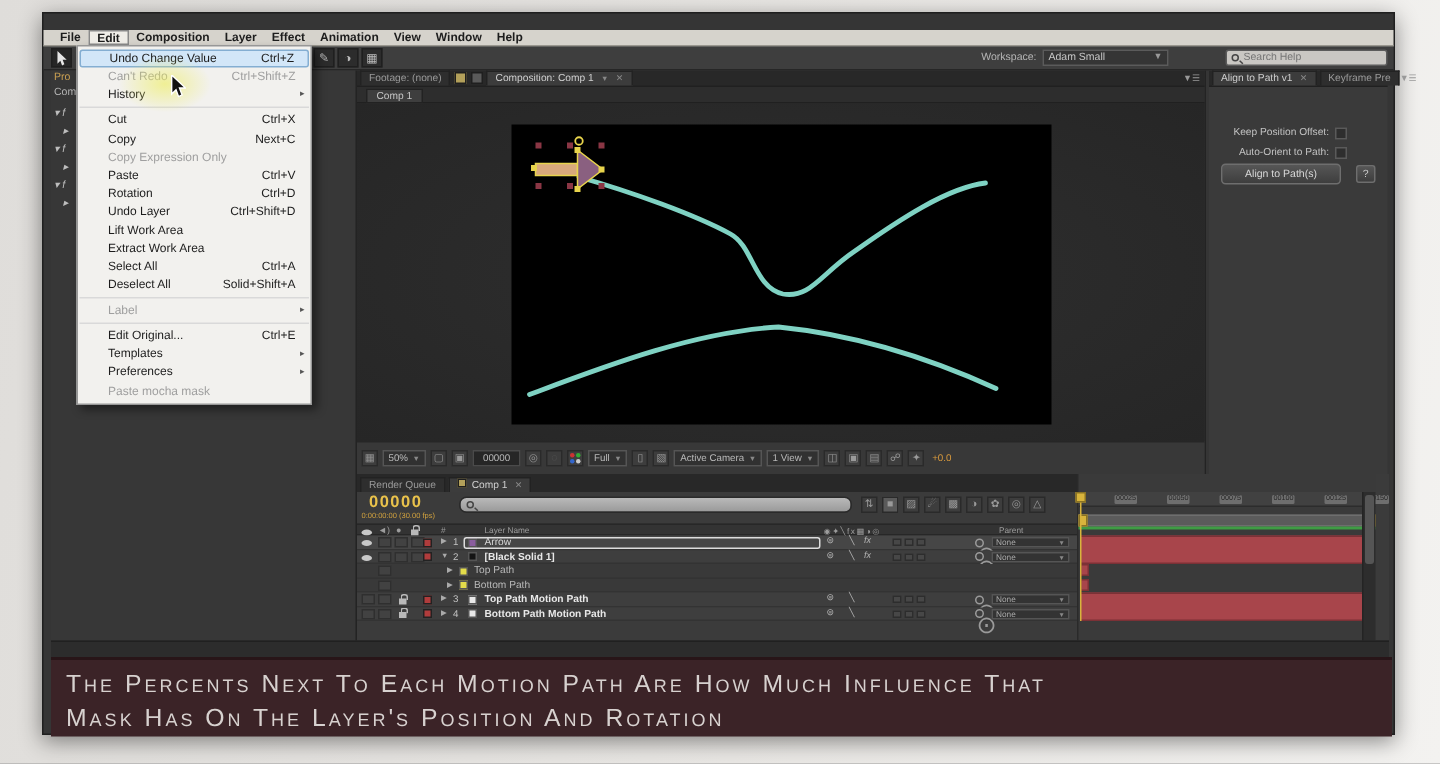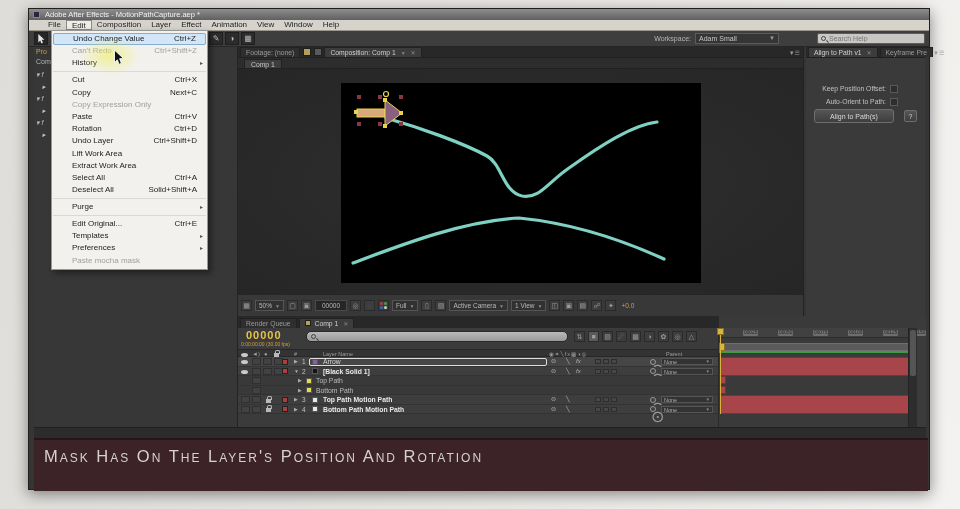--- a/index.html
+++ b/index.html
@@ -3,21 +3,21 @@
 <meta charset="utf-8">
 <style>
   * { margin:0; padding:0; box-sizing:border-box; font-family:"Liberation Sans", sans-serif; }
   html,body { width:960px; height:509px; overflow:hidden; }
   body { background:linear-gradient(100deg,#dfddda 0%, #e9e7e4 55%, #f3f2f0 100%); position:relative; }
 
   
   #window { position:absolute; left:28px; top:8px; width:902px; height:482px; background:#353535; box-shadow:0 4px 14px rgba(0,0,0,.45); border:1px solid #1f1f1f; }
   #titlebar { position:absolute; left:0; top:0; width:100%; height:11px; background:linear-gradient(#8e8e8e,#606060); color:#f2f2f2; font-size:7.5px; line-height:11px; padding-left:16px; white-space:nowrap; }
   #titlebar .appico { position:absolute; left:4px; top:2px; width:7px; height:7px; background:#2d2440; border:1px solid #888; }
-  #menubar { position:absolute; left:0; top:11px; width:100%; height:11px; background:#d6d3cc; border-bottom:1px solid #9a978f; display:flex; align-items:center; font-size:8px; color:#1d1d1d; padding-left:14px; }
+  #menubar { position:absolute; left:0; top:11px; width:100%; height:11px; background:#d6d3cc; border-bottom:1px solid #9a978f; display:flex; align-items:center; font-size:8px; color:#1d1d1d; padding-left:6px;font-weight:bold; }
   .mb-item { padding:0 5px; height:10px; line-height:10px; cursor:default; }
   .mb-item.active { background:#efede8; border:1px solid #8a8a8a; }
 
   
   #toolbar { position:absolute; left:0; top:22px; width:100%; height:16px; background:#3e3e3e; border-bottom:1px solid #262626; }
   .toolbox { position:absolute; top:1px; width:14px; height:13px; background:#2c2c2c; border:1px solid #1f1f1f; display:flex; align-items:center; justify-content:center; }
   .toolglyph { color:#bbb; font-size:8px; }
   #workspace-label { position:absolute; right:238px; top:4px; color:#b5b5b5; font-size:7px; }
   #workspace-dd { position:absolute; right:150px; top:2px; width:84px; height:11px; background:#353535; border:1px solid #5b5b5b; color:#c7c7c7; font-size:7px; line-height:9px; padding:0 3px; }
   #workspace-dd .dd-arrow { float:right; color:#999; font-size:6px; }
@@ -120,24 +120,20 @@
   .mi.hl { background:#d2e6f8; border:1px solid #84aed2; border-radius:2px; line-height:10.2px; }
   .mi.sep { border-bottom:1px solid #d9d9d9; padding-bottom:2px; margin-bottom:2px; height:15px; }
   #cursor-blob { position:absolute; left:50px; top:28px; width:62px; height:38px; background:radial-gradient(ellipse, rgba(238,238,90,.6) 0%, rgba(238,238,90,0) 70%); z-index:6; pointer-events:none; }
   #cursor { position:absolute; left:84px; top:41px; z-index:7; }
 </style>
 </head>
 <body>
 
 <div id="window">
 
-  <div id="titlebar">
-    <span class="appico"></span>
-    <span>Adobe After Effects - MotionPathCapture.aep *</span>
-  </div>
 
   <div id="menubar">
 
   <div class="mb-item"><span>File</span></div>
       <div class="mb-item active"><span>Edit</span></div>
       <div class="mb-item"><span>Composition</span></div>
       <div class="mb-item"><span>Layer</span></div>
       <div class="mb-item"><span>Effect</span></div>
       <div class="mb-item"><span>Animation</span></div>
       <div class="mb-item"><span>View</span></div>
@@ -428,20 +424,21 @@
       <div id="playhead-head"></div>
       <div id="tl-scroll">
           <div class="thumb"></div>
         </div>
     </div>
   </div>
 
   <div id="statusbar"></div>
 
   <div id="caption">
+    <div>The Percents Next To Each Motion Path Are How Much Influence That</div>
     <div>Mask Has On The Layer's Position And Rotation</div>
   </div>
 
   <div id="edit-menu">
 
   <div class="mi hl">
       <span class="mi-label">Undo Change Value</span>
       <span class="mi-short">Ctrl+Z</span>
       <span class="mi-arrow"></span>
     </div>
@@ -498,22 +495,22 @@
       <div class="mi">
       <span class="mi-label">Select All</span>
       <span class="mi-short">Ctrl+A</span>
       <span class="mi-arrow"></span>
     </div>
       <div class="mi sep">
       <span class="mi-label">Deselect All</span>
       <span class="mi-short">Solid+Shift+A</span>
       <span class="mi-arrow"></span>
     </div>
-      <div class="mi sep">
-      <span class="mi-label">Purge</span>
+      <div class="mi dis sep">
+      <span class="mi-label">Label</span>
       <span class="mi-short"></span>
       <span class="mi-arrow">▸</span>
     </div>
       <div class="mi">
       <span class="mi-label">Edit Original...</span>
       <span class="mi-short">Ctrl+E</span>
       <span class="mi-arrow"></span>
     </div>
       <div class="mi">
       <span class="mi-label">Templates</span>

